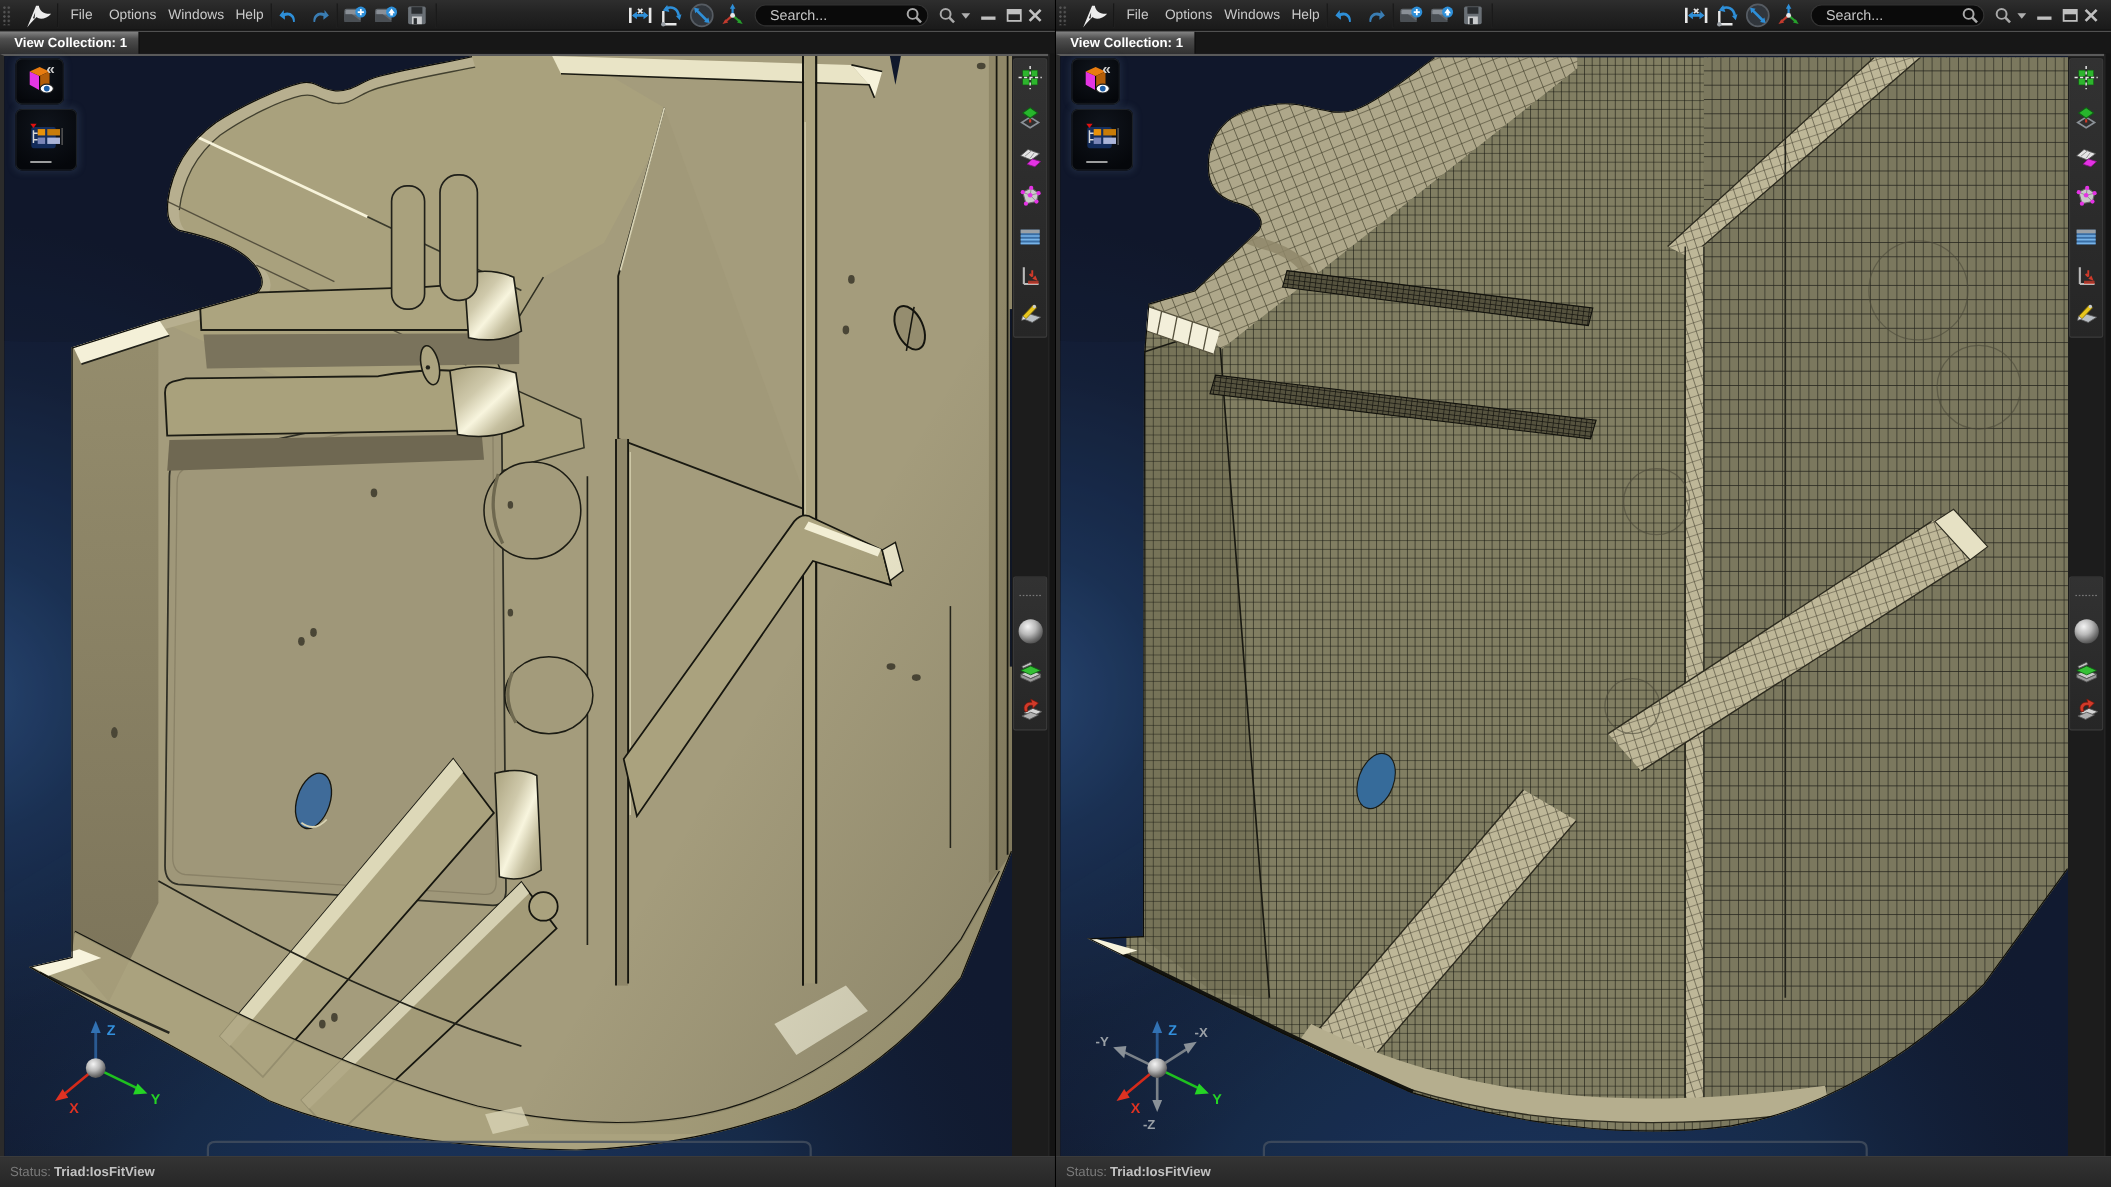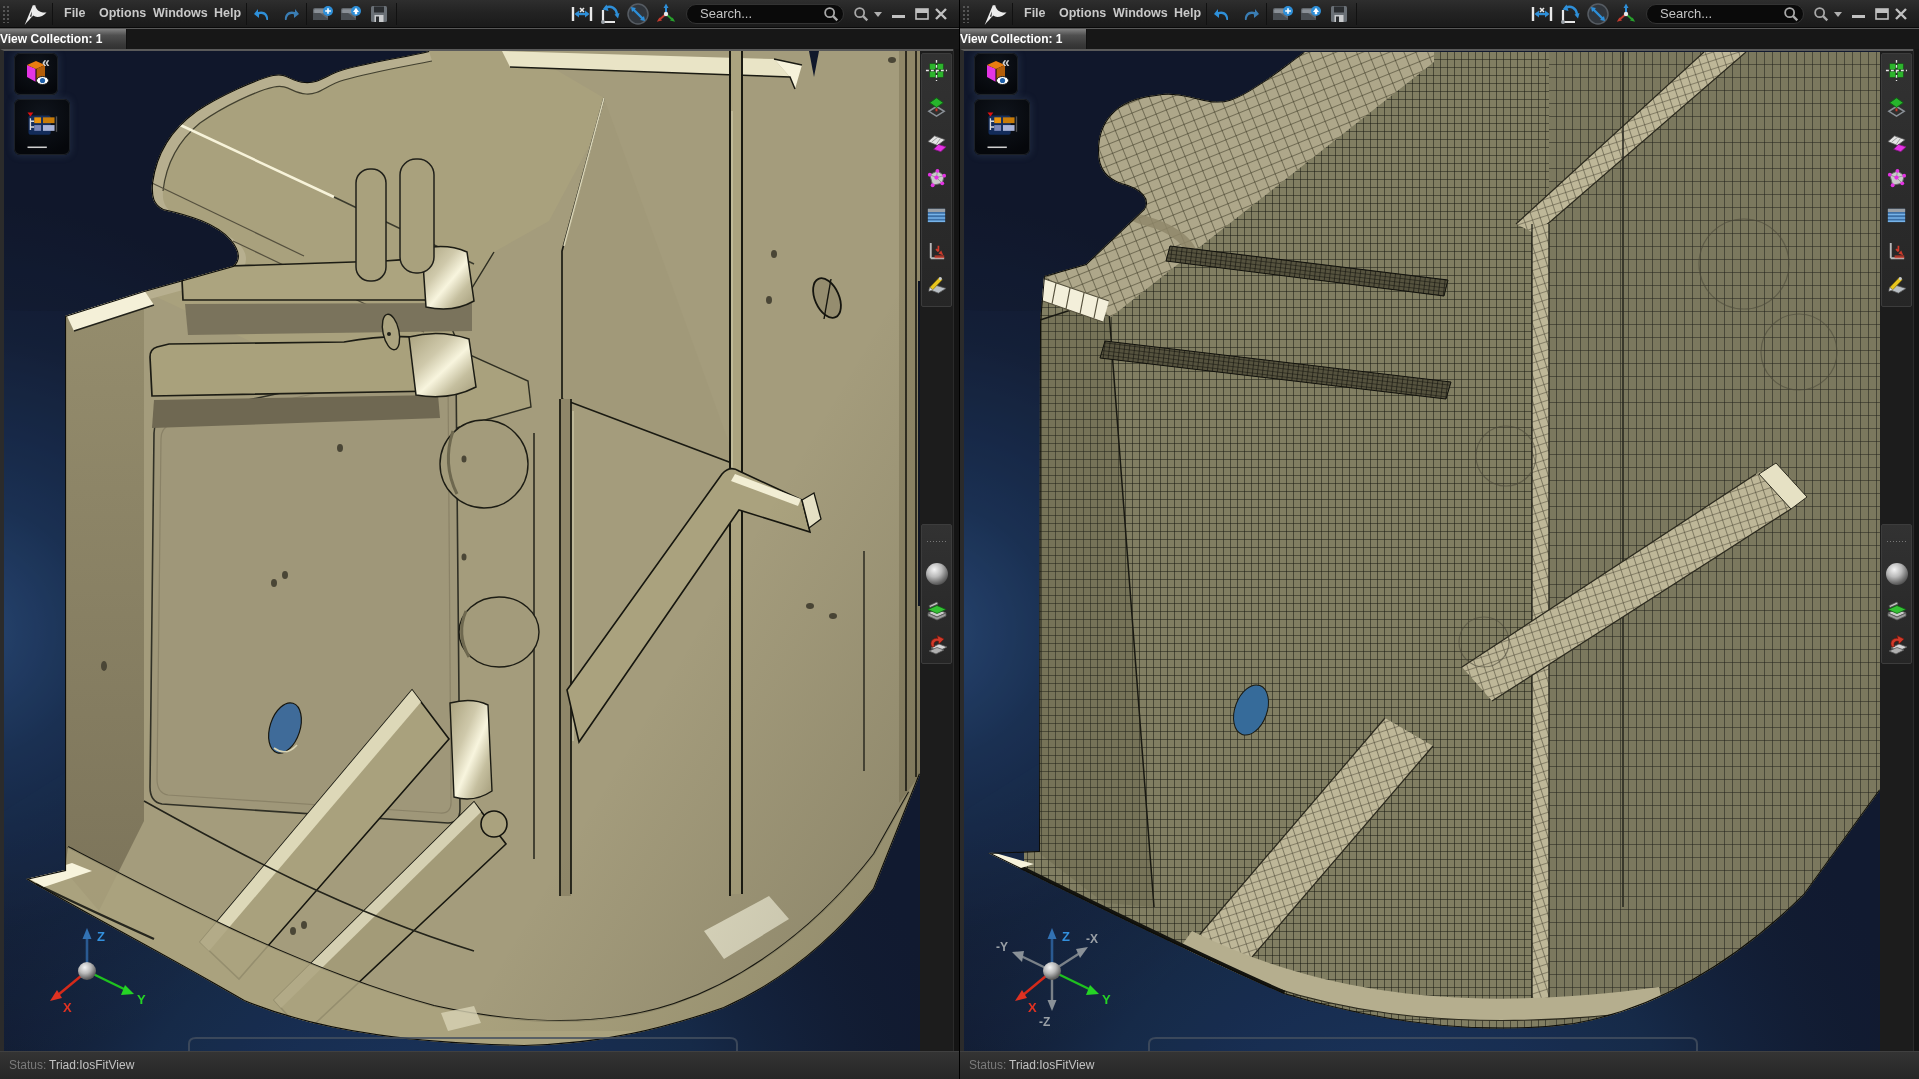--- a/index.html
+++ b/index.html
@@ -1,45 +1,45 @@
 <!DOCTYPE html>
 <html><head><meta charset="utf-8"><style>
 *{margin:0;padding:0;box-sizing:border-box}
 html,body{width:1919px;height:1079px;background:#000;overflow:hidden;
   font-family:"Liberation Sans",sans-serif}
 .win{position:absolute;top:0;height:1079px;width:959px;background:#1b1b1b}
 .menubar{position:absolute;top:0;left:0;width:959px;height:28px;
   background:linear-gradient(#2e2e2e,#232323 45%,#1a1a1a);border-bottom:1px solid #0a0a0a}
 .mitem{position:absolute;top:0;height:27px;line-height:27px;color:#c9c9c9;
-  font-size:12.5px;font-weight:bold}
+  font-size:12.5px;font-weight:normal}
 .msep{position:absolute;top:3px;height:22px;width:1px;background:#3d3d3d;border-left:1px solid #111}
 .grip{position:absolute;left:2px;top:5px;width:8px;height:18px;
   background-image:radial-gradient(circle,#555 1px,transparent 1.2px);background-size:4px 4px}
 .searchbox{position:absolute;top:4px;width:158px;height:20px;background:#0a0a0a;
   border:1px solid #333;border-radius:11px;color:#c4c4c4;font-size:13px;font-weight:normal;
   line-height:18px;padding-left:13px}
 .tabbar{position:absolute;top:28px;left:0;width:959px;height:21px;background:#171717;
   border-top:1px solid #585858}
 .tab{position:absolute;left:0;top:0;width:127px;height:21px;
   background:linear-gradient(#828282,#4f4f4f 30%,#383838 75%,#303030);
-  color:#fff;font-size:12px;font-weight:bold;line-height:21px;
+  color:#fff;font-size:12px;font-weight:bold;line-height:21px;padding-left:13px;
   border-right:1px solid #111}
 .vpwrap{position:absolute;top:49px;left:0;width:920px;height:1002px;background:#0c1220;
   border-top:2px solid #5a5a5a;border-left:4px solid #2b2b2b}
 .toolbar{position:absolute;top:49px;left:920px;width:33px;height:1002px;background:#1c1c1c;
   border-top:2px solid #5a5a5a}
 .tseg{position:absolute;left:1px;width:31px;background:linear-gradient(#323232,#262626);
   border:1px solid #3c3c3c;border-radius:2px}
 .edgecol{position:absolute;top:49px;left:953px;width:6px;height:1002px;background:#141414;
   border-left:1px solid #2a2a2a}
 .status{position:absolute;top:1051px;left:0;width:959px;height:44px;
   background:linear-gradient(#343434,#272727 60%,#242424);border-top:1px solid #404040;
   font-size:12px;line-height:27px}
 .st1{position:absolute;left:9px;color:#7a7a7a}
-.st2{position:absolute;left:49px;color:#c2c2c2;font-weight:normal}
+.st2{position:absolute;left:49px;color:#c2c2c2;font-weight:bold}
 .fbtn{position:absolute;border-radius:6px;background:radial-gradient(circle at 50% 30%,#10151d,#05070b 80%);
   box-shadow:0 0 6px 2px rgba(70,90,120,.25), inset 0 0 0 1px #1c2026}
 </style></head>
 <body>
 <svg width="0" height="0" style="position:absolute">
 <defs>
 <symbol id="logo" viewBox="0 0 32 24">
  <path d="M8 22 L15.8 3 L18.2 3 C18.8 7 22 10.5 29 10 C25 14.5 19 15.5 16.3 13 C13.8 15.5 10.8 18.8 8 22 Z" fill="#ececec"></path>
  <path d="M15 9 L13 14 L14.5 14.2 Z" fill="#1e1e1e"></path>
 </symbol>

